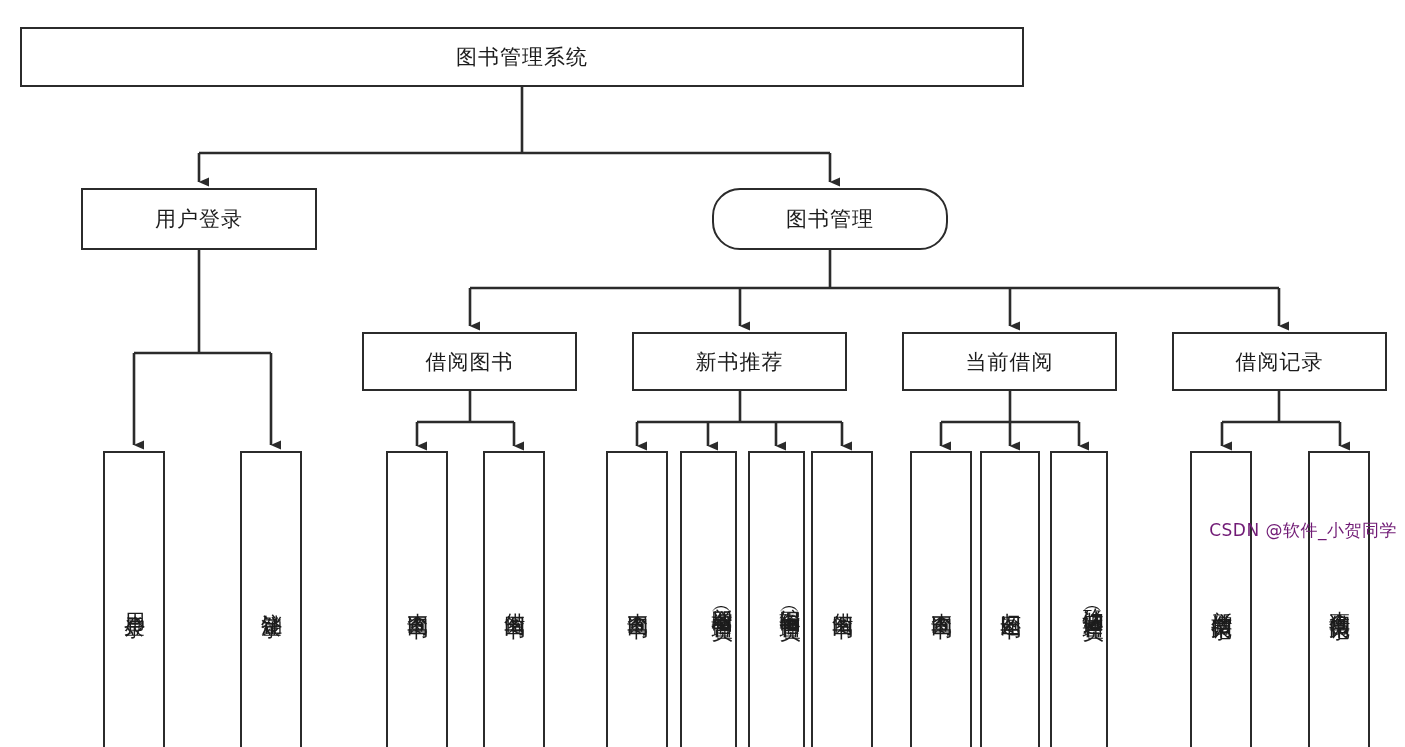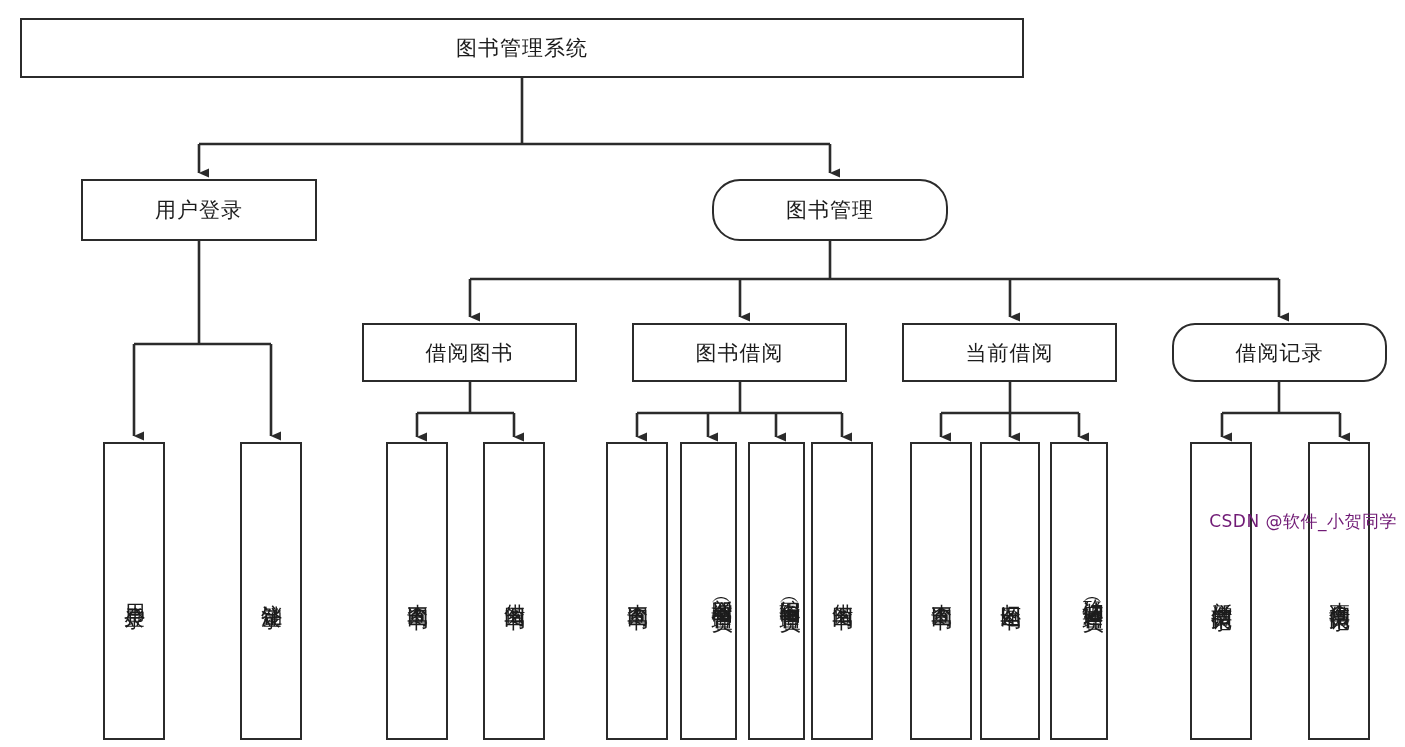--- a/index.html
+++ b/index.html
@@ -1,20 +1,20 @@
 <!DOCTYPE html>
 <html><head>
 <meta charset="utf-8">
 <style>
   html,body{margin:0;padding:0;background:#ffffff;}
   body{
     font-family:"DejaVu Sans","Liberation Sans",sans-serif;
     width:1405px;height:747px;overflow:hidden;position:relative;
   }
-  #canvas{position:absolute;left:0;top:7px;width:1405px;height:532px;}
+  #canvas{position:absolute;left:0;top:16px;width:1405px;height:532px;}
   .node{
     position:absolute;box-sizing:border-box;
     background:#ffffff;border:2.2px solid #2b2b2b;
     display:flex;align-items:center;justify-content:center;
     color:#1c1c1c;
   }
   .node.h{font-size:21px;letter-spacing:1px;}
   .node.v{
     writing-mode:vertical-rl;text-orientation:upright;
     font-size:21px;line-height:1.32;letter-spacing:2px;
@@ -90,26 +90,26 @@
     <span>用户登录</span>
   </div>
   <div class="node h" style="left:712px;top:172px;width:236px;height:62px;border-radius:28px;">
     <span>图书管理</span>
   </div>
 
   <div class="node h" style="left:362px;top:316px;width:215px;height:59px;">
     <span>借阅图书</span>
   </div>
   <div class="node h" style="left:632px;top:316px;width:215px;height:59px;">
-    <span>图书借阅</span>
+    <span>新书推荐</span>
   </div>
   <div class="node h" style="left:902px;top:316px;width:215px;height:59px;">
     <span>当前借阅</span>
   </div>
-  <div class="node h" style="left:1172px;top:316px;width:215px;height:59px;border-radius:23px;">
+  <div class="node h" style="left:1172px;top:316px;width:215px;height:59px;">
     <span>借阅记录</span>
   </div>
 
   <div class="node v" style="left:103px;top:435px;width:62px;height:298px;">
     <span>用户登录</span>
   </div>
   <div class="node v" style="left:240px;top:435px;width:62px;height:298px;">
     <span>注销登录</span>
   </div>
 

